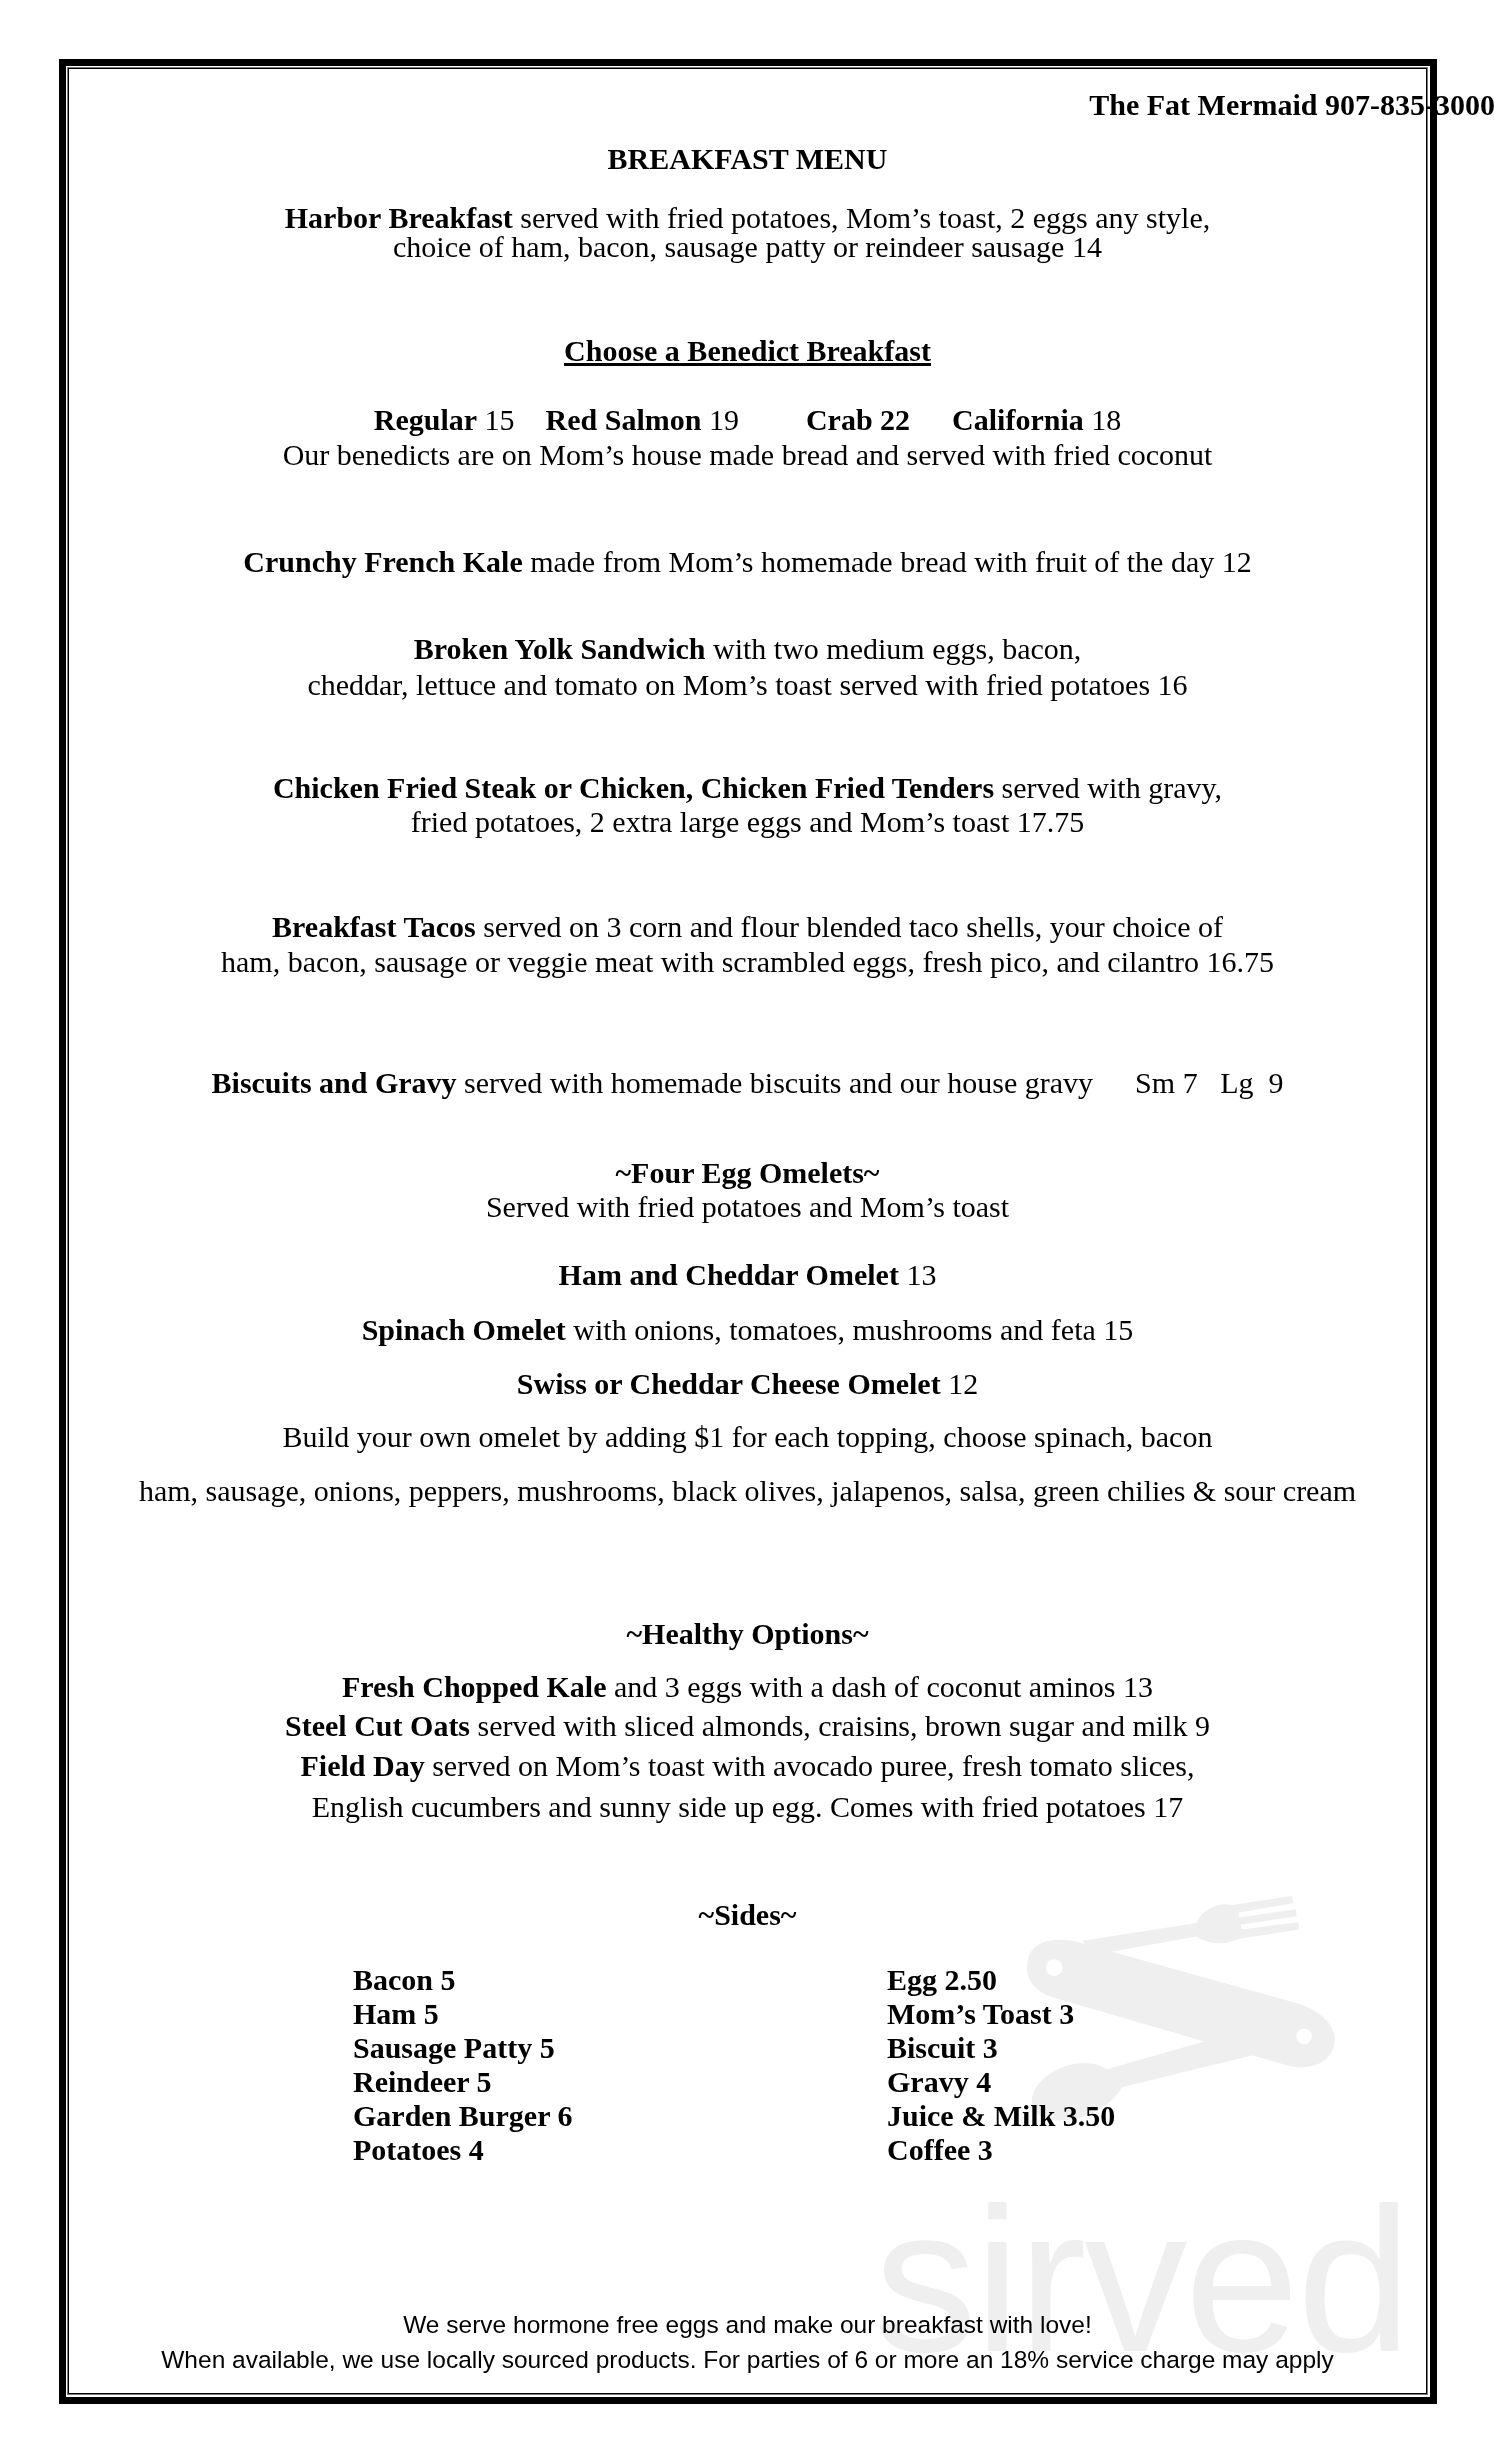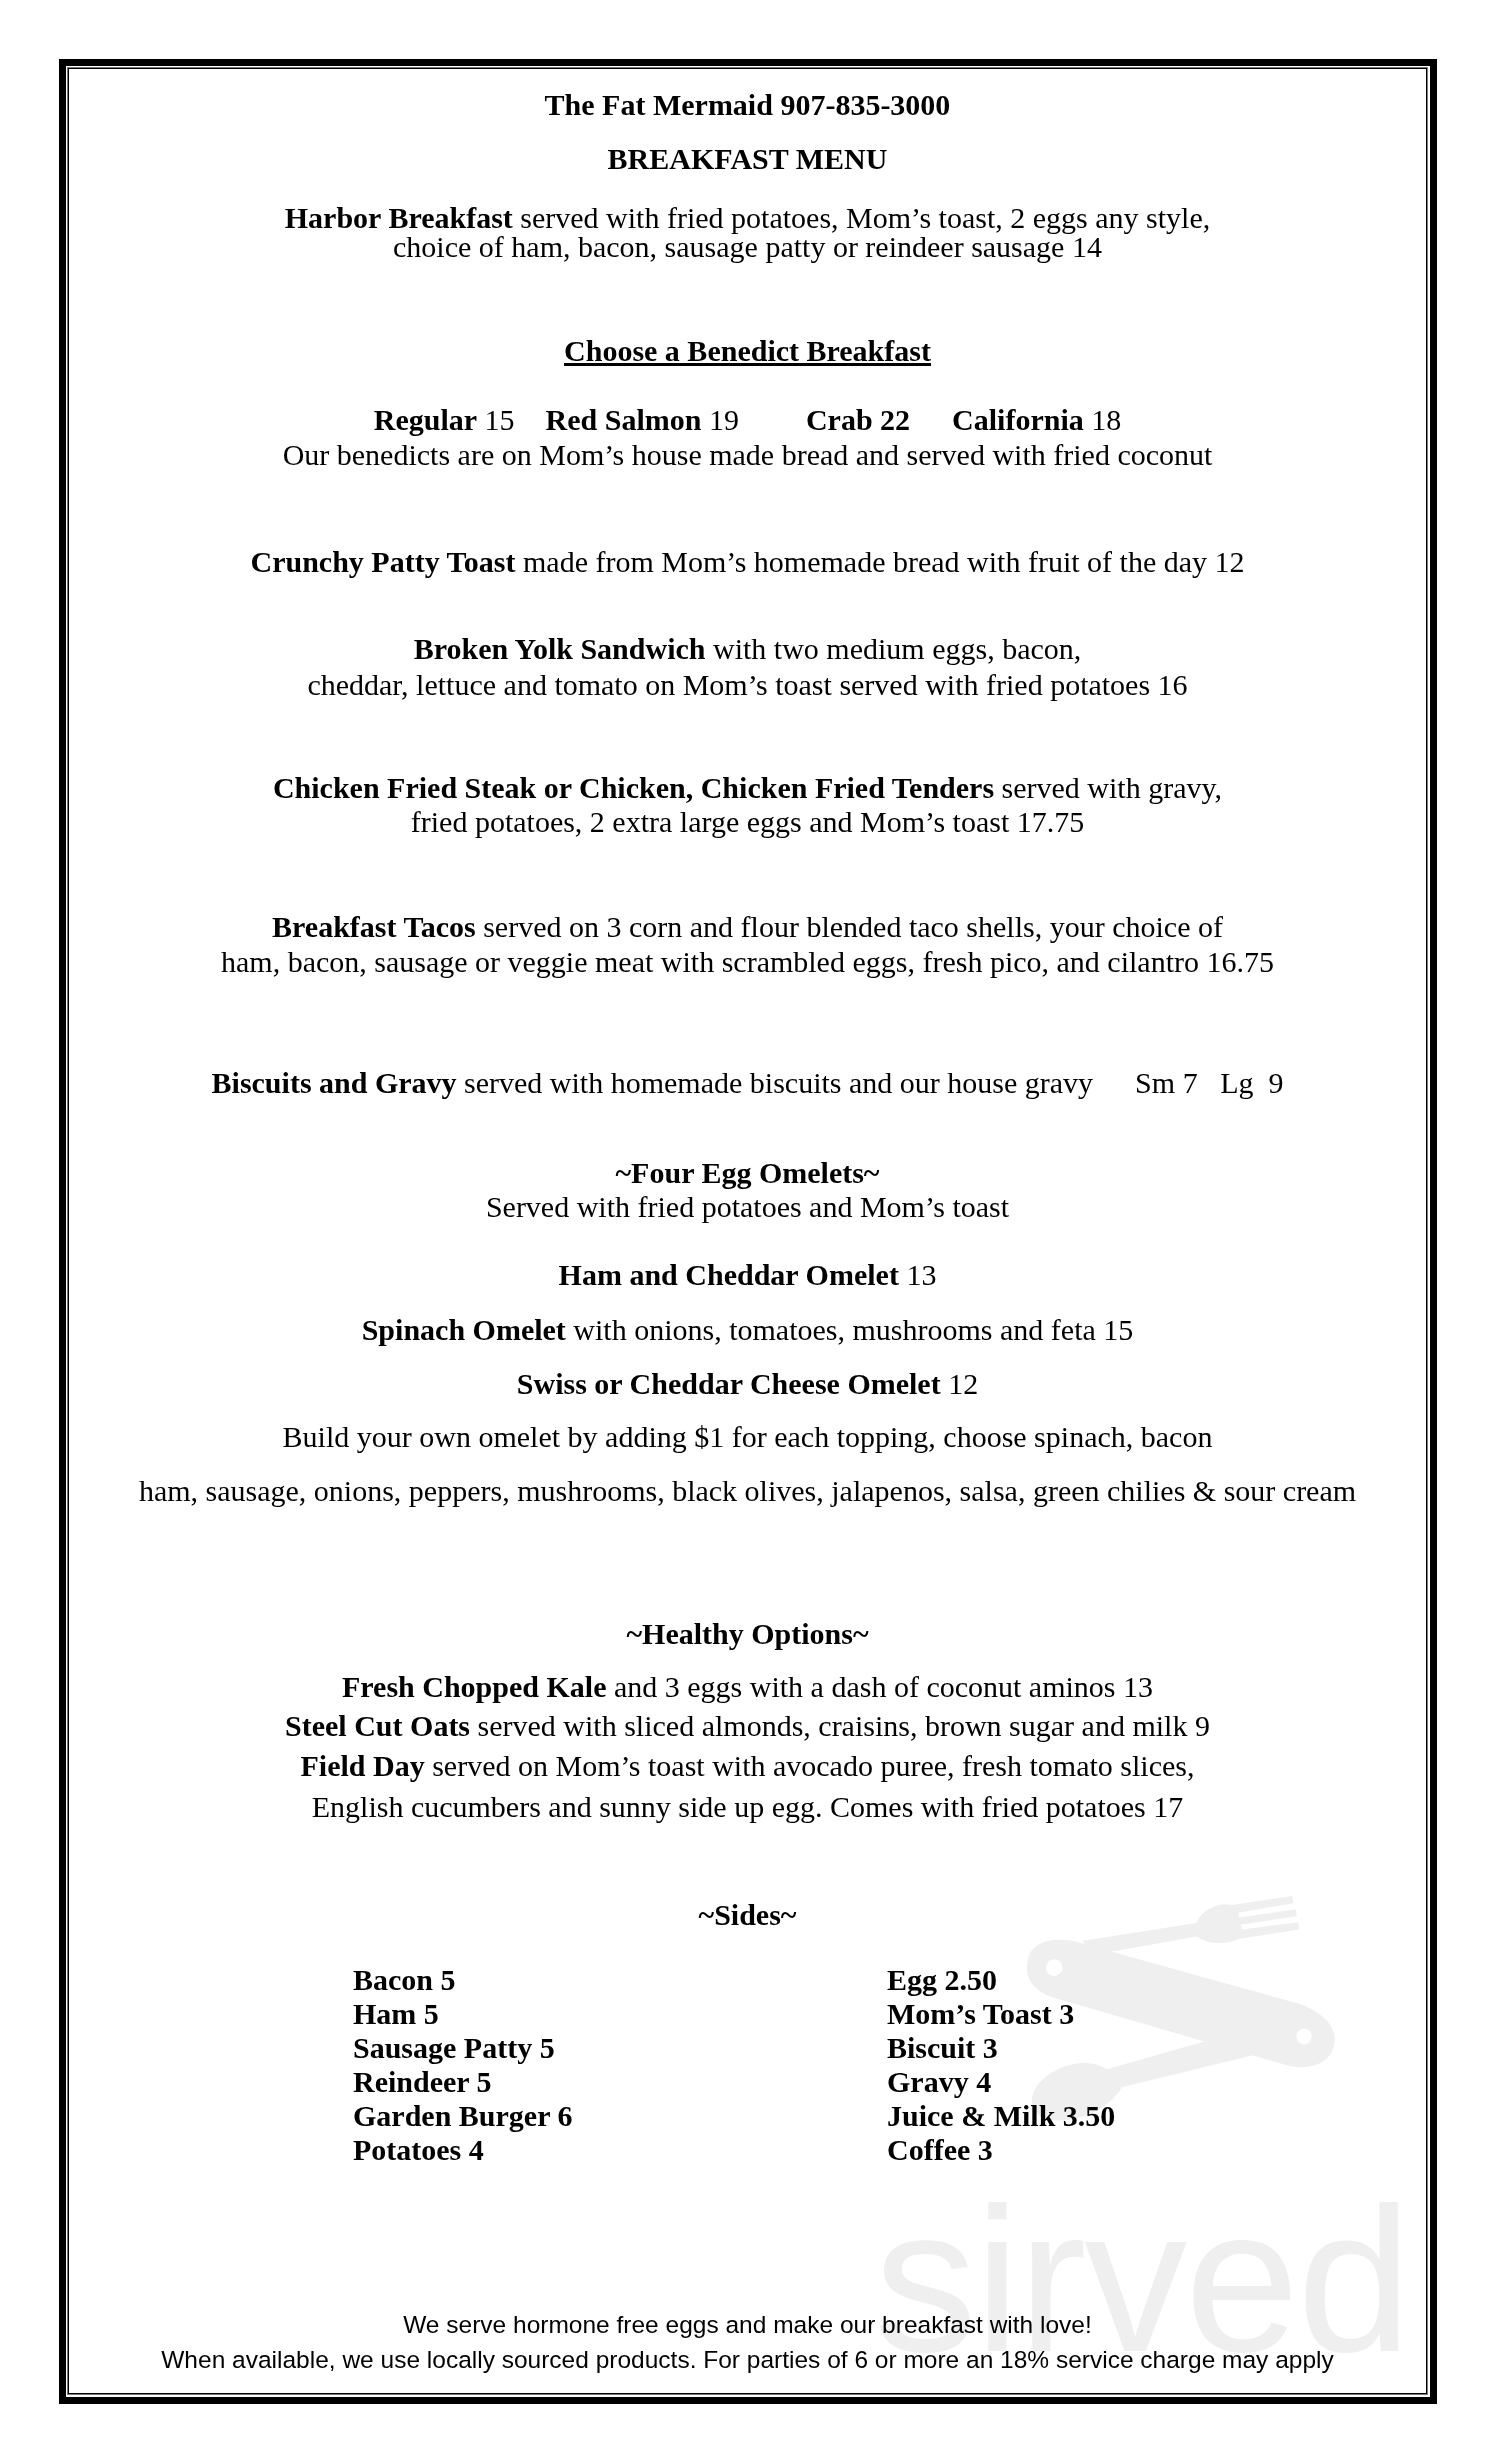--- a/index.html
+++ b/index.html
@@ -30,33 +30,33 @@
   </g>
   <circle cx="62" cy="130" r="14" fill="#ffffff"></circle>
   <circle cx="480" cy="245" r="13" fill="#ffffff"></circle>
 </svg>
 <div class="watermark-text">sirved</div>
 
 <div class="frame-outer"></div>
 <div class="frame-inner"></div>
 <div class="frame-inner2"></div>
 
-<div class="ln b" style="top:90px;">The Fat Mermaid 907-835-3000</div>
+<div class="ln b" style="top:90px;text-align:right;">The Fat Mermaid 907-835-3000</div>
 <div class="ln b" style="top:144px;">BREAKFAST MENU</div>
 
 <div class="ln" style="top:203px;"><b>Harbor Breakfast</b><span> served with fried potatoes, Mom’s toast, 2 eggs any style,</span></div>
 <div class="ln" style="top:232px;">choice of ham, bacon, sausage patty or reindeer sausage 14</div>
 
 <div class="ln b" style="top:336px;text-decoration:underline;">Choose a Benedict Breakfast</div>
 <div class="ln" style="top:405px;">
   <span><b>Regular</b><span> 15</span></span><span class="gap" style="width:31px"></span><span><b>Red Salmon</b><span> 19</span></span><span class="gap" style="width:67px"></span><span><b>Crab 22</b><span></span></span><span class="gap" style="width:42px"></span><span><b>California</b><span> 18</span></span>
 </div>
 <div class="ln" style="top:440px;">Our benedicts are on Mom’s house made bread and served with fried coconut</div>
 
-<div class="ln" style="top:547px;"><b>Crunchy Patty Toast</b><span> made from Mom’s homemade bread with fruit of the day 12</span></div>
+<div class="ln" style="top:547px;"><b>Crunchy French Kale</b><span> made from Mom’s homemade bread with fruit of the day 12</span></div>
 
 <div class="ln" style="top:634px;"><b>Broken Yolk Sandwich</b><span> with two medium eggs, bacon,</span></div>
 <div class="ln" style="top:670px;">cheddar, lettuce and tomato on Mom’s toast served with fried potatoes 16</div>
 
 <div class="ln" style="top:773px;"><b>Chicken Fried Steak or Chicken, Chicken Fried Tenders</b><span> served with gravy,</span></div>
 <div class="ln" style="top:807px;">fried potatoes, 2 extra large eggs and Mom’s toast 17.75</div>
 
 <div class="ln" style="top:912px;"><b>Breakfast Tacos</b><span> served on 3 corn and flour blended taco shells, your choice of</span></div>
 <div class="ln" style="top:947px;">ham, bacon, sausage or veggie meat with scrambled eggs, fresh pico, and cilantro 16.75</div>
 

